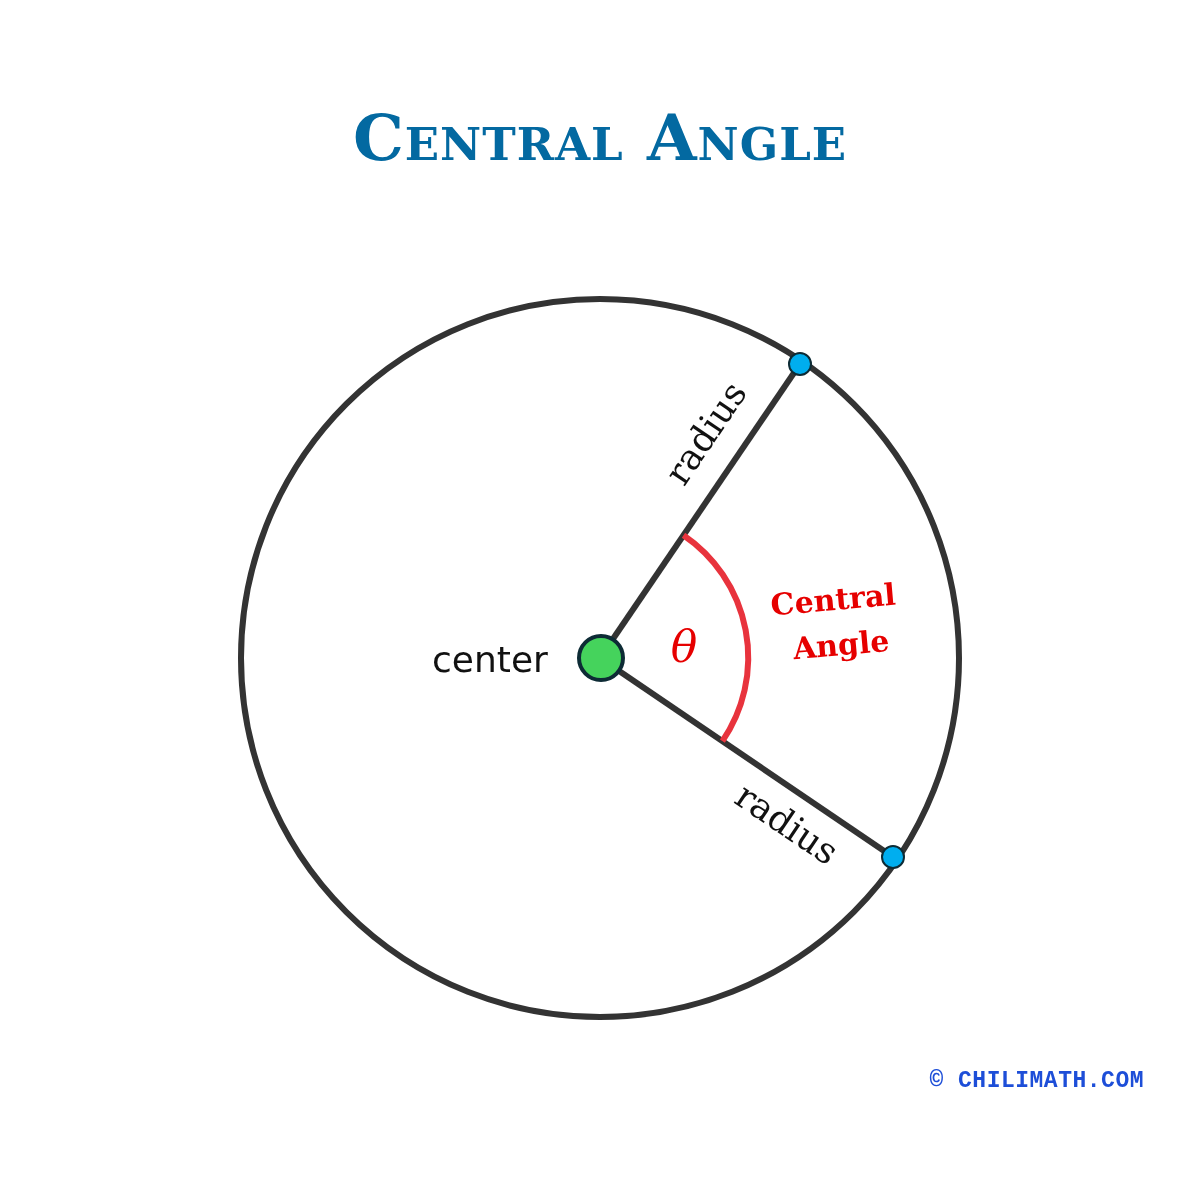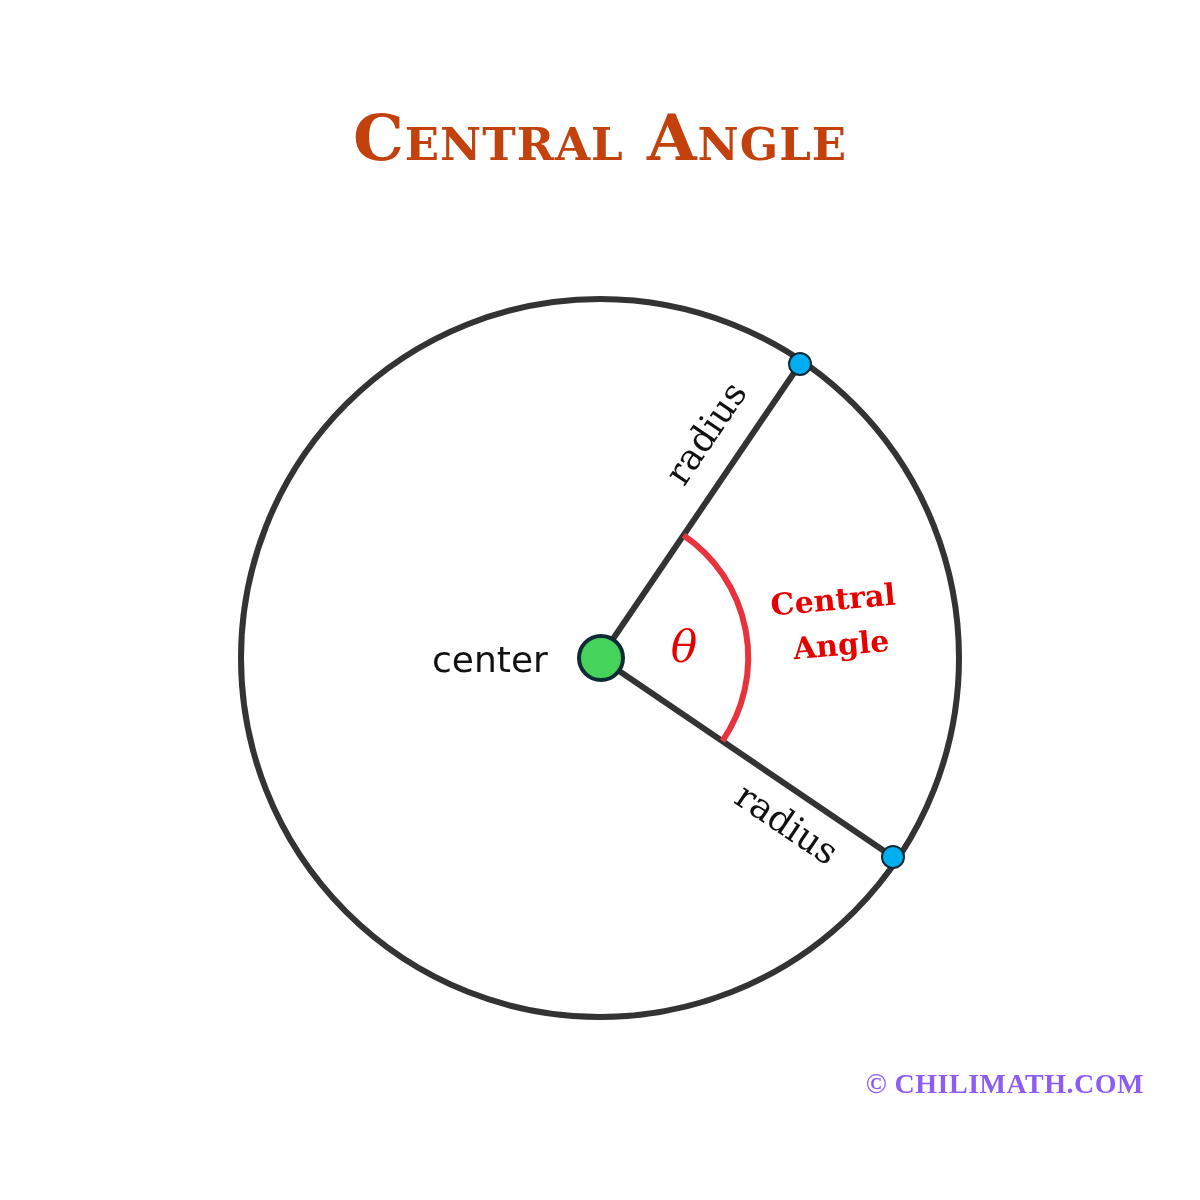--- a/index.html
+++ b/index.html
@@ -1,22 +1,22 @@
 <!DOCTYPE html>
 <html><head>
 <meta charset="utf-8">
 <style>
   html, body { margin:0; padding:0; background:#ffffff; }
   body { width:1200px; height:1200px; position:relative; overflow:hidden; }
   .title { position:absolute; left:0; top:100px; width:1200px; text-align:center;
     font-family:"DejaVu Serif", serif; font-weight:bold; font-size:64px; font-variant:small-caps;
-    color:#c2410c; letter-spacing:1px; }
+    color:#0369a1; letter-spacing:1px; }
   svg { position:absolute; left:0; top:0; }
-  .credit { position:absolute; right:56px; top:1068px; font-family:Liberation Serif, serif;
-    font-weight:bold; font-size:28px; color:#8b5cf6; letter-spacing:0.5px; }
+  .credit { position:absolute; right:56px; top:1068px; font-family:Liberation Mono, monospace;
+    font-weight:bold; font-size:23px; color:#1d4ed8; letter-spacing:0.5px; }
 </style>
 </head>
 <body>
 
 <div class="title">Central Angle</div>
 
 <svg width="1200" height="1200" viewBox="0 0 1200 1200">
   <circle cx="600" cy="658" r="359" fill="none" stroke="#333" stroke-width="6"></circle>
   <line x1="600" y1="658" x2="800" y2="364" stroke="#333" stroke-width="6"></line>
   <line x1="600" y1="658" x2="893" y2="857" stroke="#333" stroke-width="6"></line>

